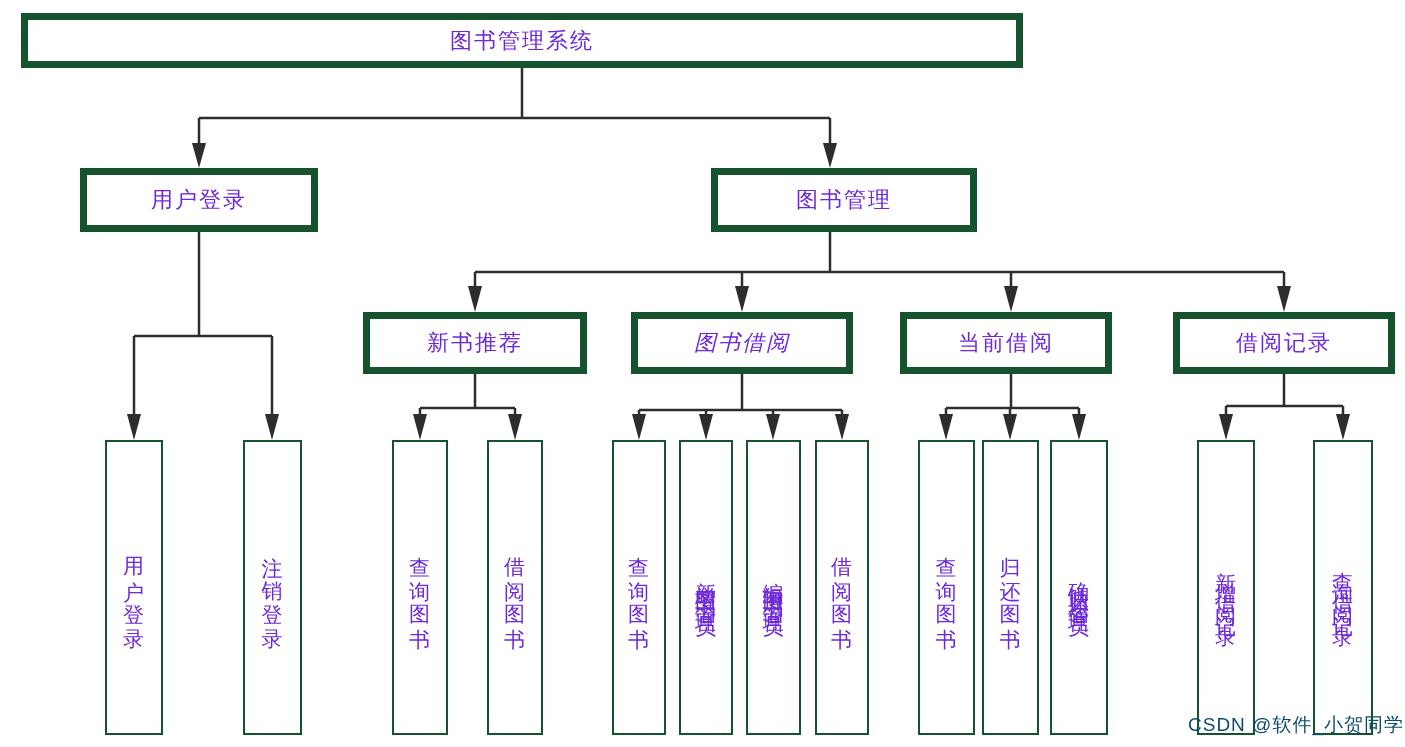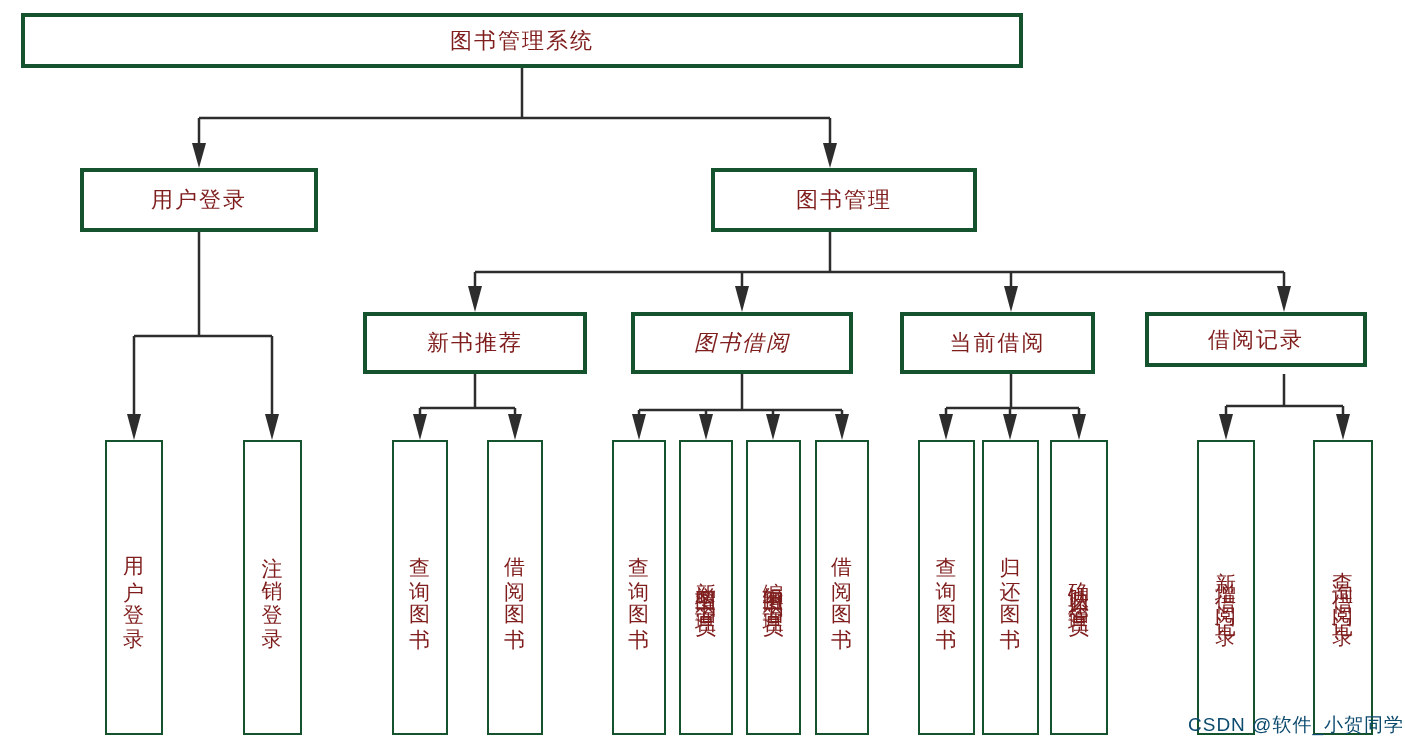--- a/index.html
+++ b/index.html
@@ -10,26 +10,26 @@
     background:#ffffff;
     overflow:hidden;
   }
   #connector-layer{
     position:absolute;left:0;top:0;width:1405px;height:747px;
     pointer-events:none;
   }
   .box{
     position:absolute;
     box-sizing:border-box;
-    border:4px solid #14532d;
+    border:7px solid #14532d;
     background:#ffffff;
     display:flex;
     align-items:center;
     justify-content:center;
-    color:#7f1d1d;
+    color:#6d28d9;
   }
   .hlabel{
     font-size:22px;
     letter-spacing:2px;
     white-space:nowrap;
   }
   .vlabel{
     writing-mode:vertical-rl;
     text-orientation:mixed;
     font-size:21px;
@@ -38,22 +38,22 @@
   }
   .sp4{letter-spacing:24px;}
   .sp6{letter-spacing:11px;}
   .sp9{letter-spacing:5px;}
   
   .n-root   {left:21px;  top:13px;  width:1002px;height:55px;}
   .n-login  {left:80px;  top:168px; width:238px; height:64px;}
   .n-mgmt   {left:711px; top:168px; width:266px; height:64px;}
   .n-rec    {left:363px; top:312px; width:224px; height:62px;}
   .n-borrow {left:631px; top:312px; width:222px; height:62px;font-style:italic;}
-  .n-current{left:900px; top:312px; width:195px; height:62px;}
-  .n-records{left:1145px;top:312px; width:222px; height:55px;}
+  .n-current{left:900px; top:312px; width:212px; height:62px;}
+  .n-records{left:1173px;top:312px; width:222px; height:62px;}
   .leaf{top:440px;height:295px;border-width:2.5px;}
   .l-userlogin {left:105px; width:58px;}
   .l-logout    {left:243px; width:59px;}
   .l-rec-query {left:392px; width:56px;}
   .l-rec-borrow{left:487px; width:56px;}
   .l-b-query   {left:612px; width:54px;}
   .l-b-add     {left:679px; width:54px;}
   .l-b-edit    {left:746px; width:55px;}
   .l-b-borrow  {left:815px; width:54px;}
   .l-c-query   {left:918px; width:57px;}

